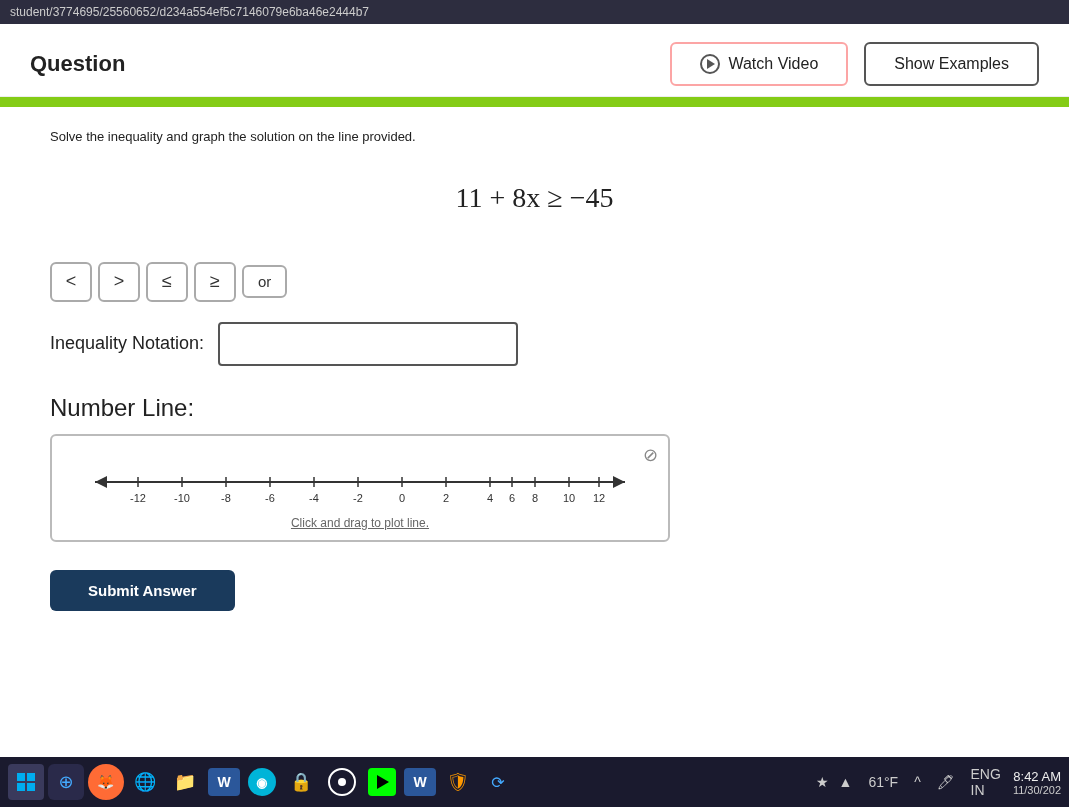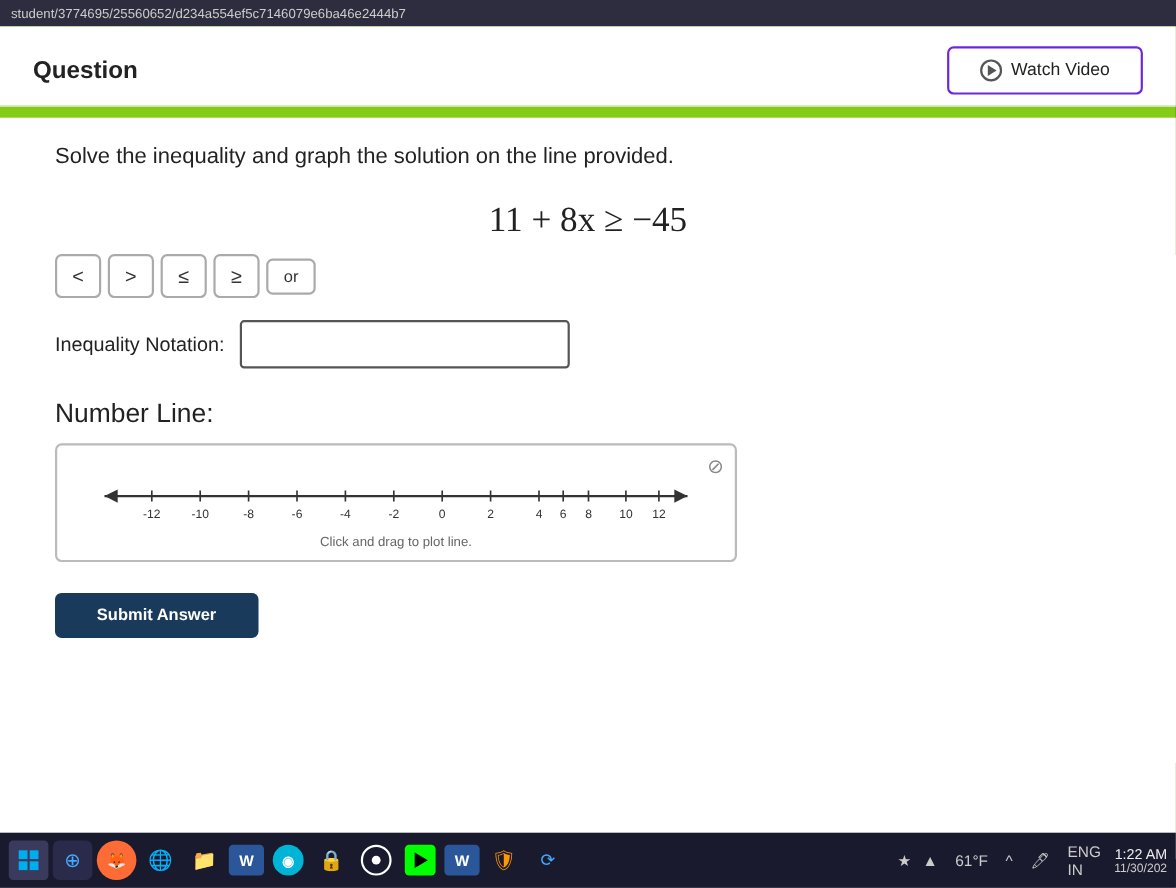--- a/index.html
+++ b/index.html
@@ -50,21 +50,21 @@
 
     .action-buttons {
       display: flex;
       gap: 16px;
     }
 
     .watch-video-btn {
       display: flex;
       align-items: center;
       gap: 8px;
-      border: 2px solid #6d28d9;
+      border: 2px solid #fca5a5;
       border-radius: 6px;
       padding: 10px 28px;
       background: #fff;
       font-size: 16px;
       font-weight: 500;
       color: #222;
       cursor: pointer;
       white-space: nowrap;
     }
 
@@ -101,31 +101,31 @@
 
     
     .content-area {
       background: #fff;
       padding: 20px 50px 20px 50px;
       flex: 1;
       overflow-y: auto;
     }
 
     .problem-text {
-      font-size: 20px;
-      color: #222;
-      margin-bottom: 24px;
+      font-size: 13px;
+      color: #222;
+      margin-bottom: 35px;
       line-height: 1.5;
     }
 
     .equation {
-      font-size: 32px;
+      font-size: 28px;
       color: #222;
       text-align: center;
-      margin-bottom: 13px;
+      margin-bottom: 48px;
       font-family: 'Times New Roman', serif;
     }
 
     .answer-section {
       margin-bottom: 20px;
     }
 
     .answer-header {
       display: flex;
       align-items: center;
@@ -244,20 +244,21 @@
       height: 60px;
       display: block;
       margin: 0 auto;
     }
 
     .click-drag-text {
       font-size: 12px;
       color: #666;
       text-align: center;
       margin-top: 4px;
+      text-decoration: underline;
     }
 
     
     .submit-btn {
       background: #1a3a5c;
       color: #fff;
       border: none;
       border-radius: 6px;
       padding: 12px 38px;
       font-size: 15px;
@@ -374,20 +375,23 @@
 
   <div class="top-action-bar">
     <span class="question-label">Question</span>
     <div class="action-buttons">
       <button class="watch-video-btn">
         <span class="play-icon">
           <span class="play-triangle"></span>
         </span>
         <span>Watch Video</span>
       </button>
+      <button class="show-examples-btn">
+        <span>Show Examples</span>
+      </button>
     </div>
   </div>
 
   <div class="divider-line"></div>
 
   <div class="content-area">
 
     <p class="problem-text">Solve the inequality and graph the solution on the line provided.</p>
 
     <div class="equation">11 + 8x ≥ −45</div>
@@ -547,17 +551,17 @@
     </div>
 
     <span class="sys-icon">61°F</span>
 
     <span class="sys-icon">^</span>
     <span class="sys-icon">🖊</span>
 
     <span class="sys-icon">ENG<br>IN</span>
 
     <div class="time-date">
-      <span class="time">1:22 AM</span>
+      <span class="time">8:42 AM</span>
       <span class="date">11/30/202</span>
     </div>
   </div>
 </div>
 
 </body></html>

